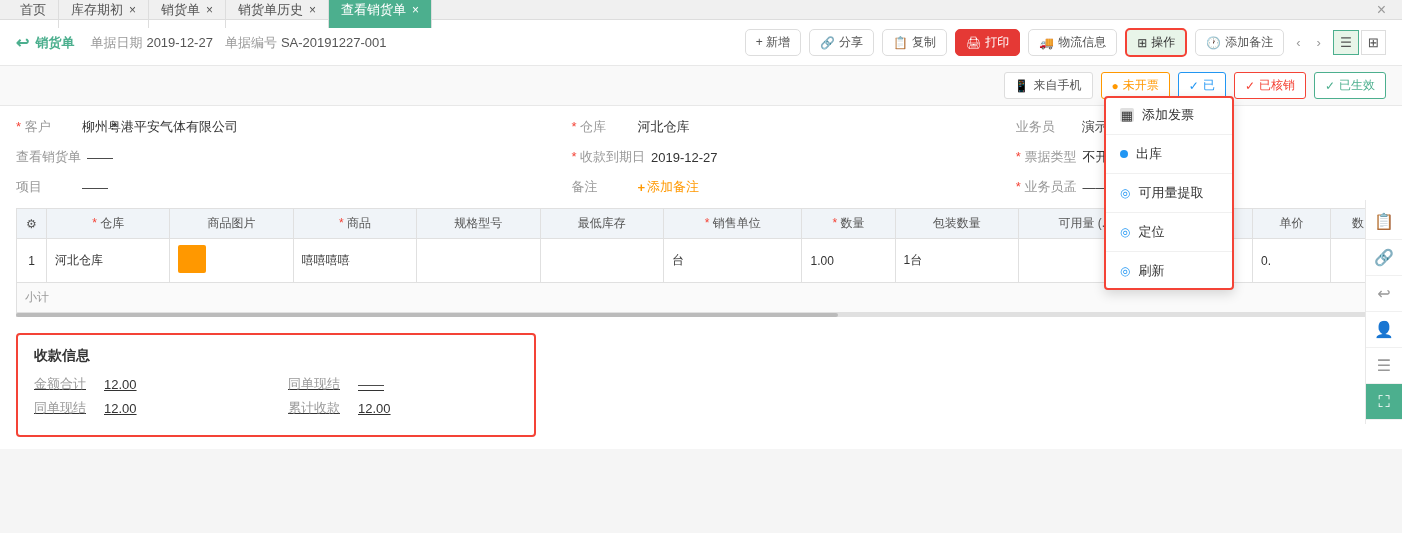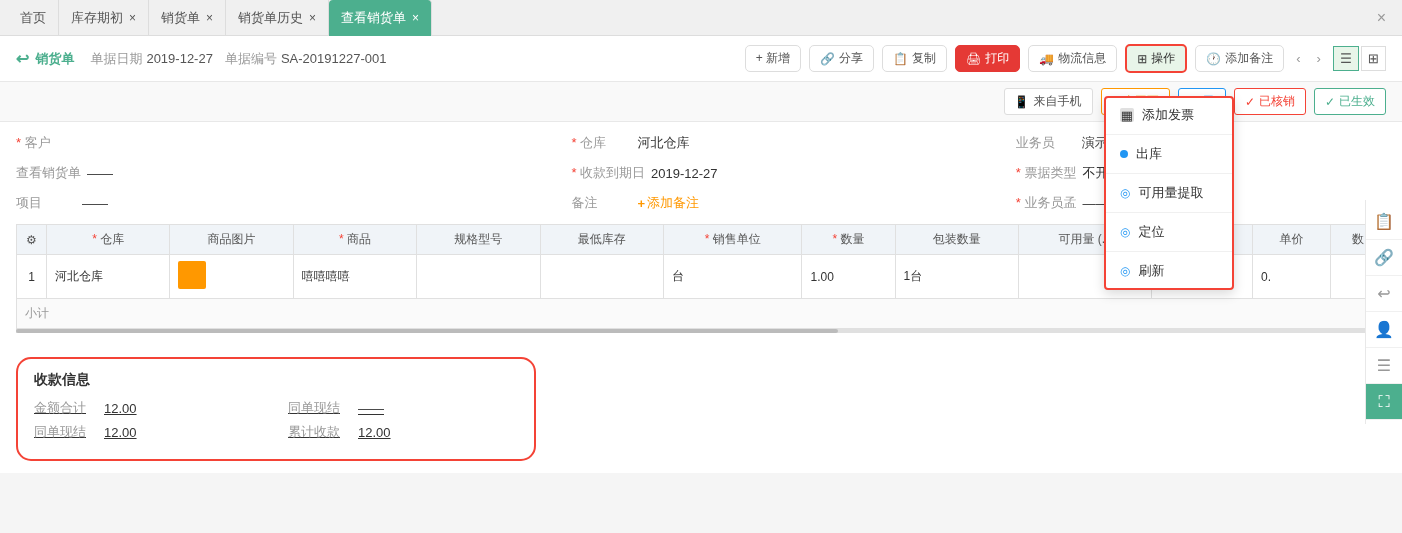--- a/index.html
+++ b/index.html
@@ -1,21 +1,21 @@
 <!DOCTYPE html>
 <html><head>
   <meta charset="utf-8">
   <style>
     * { box-sizing: border-box; margin: 0; padding: 0; }
     body { font-family: 'Microsoft YaHei', Arial, sans-serif; font-size: 13px; background: #f5f5f5; color: #333; }
 
     
     .tab-bar {
       display: flex; align-items: center; background: #f0f0f0; border-bottom: 1px solid #ddd;
-      height: 36px; padding: 0 8px;
+      height: 20px; padding: 0 8px;
     }
     .tab {
       display: flex; align-items: center; padding: 0 12px; height: 36px; cursor: pointer;
       font-size: 13px; color: #555; border-right: 1px solid #ddd; white-space: nowrap;
     }
     .tab.active { background: #4caf8e; color: #fff; border-radius: 4px 4px 0 0; }
     .tab .close-btn { margin-left: 6px; font-size: 12px; cursor: pointer; color: inherit; }
     .tab-close-main { margin-left: auto; cursor: pointer; color: #999; font-size: 16px; padding: 0 8px; }
 
     
@@ -78,22 +78,22 @@
     }
     .data-table td {
       border: 1px solid #e0e0e0; padding: 6px 8px; font-size: 12px; color: #333;
     }
     .data-table .subtotal td { background: #fafafa; color: #999; }
     .col-settings { width: 30px; text-align: center; }
     .product-img { width: 28px; height: 28px; background: #ff9800; border-radius: 2px; display: inline-block; }
 
     
     .payment-box {
-      border: 2px solid #f44336; border-radius: 15px; padding: 12px 16px;
-      margin-top: 24px; display: inline-block; min-width: 520px; background: #fff;
+      border: 2px solid #f44336; border-radius: 4px; padding: 12px 16px;
+      margin-top: 16px; display: inline-block; min-width: 520px; background: #fff;
     }
     .payment-title { font-weight: bold; margin-bottom: 10px; font-size: 14px; }
     .payment-grid { display: grid; grid-template-columns: 1fr 1fr; gap: 6px 24px; }
     .payment-row { display: flex; align-items: center; gap: 0; text-decoration: underline; }
     .payment-label { color: #999; min-width: 70px; }
     .payment-value { color: #333; }
     .payment-value.red { color: #f44336; }
 
     
     .dropdown-overlay {
@@ -226,20 +226,21 @@
     <span>已生效</span>
   </button>
 </div>
 
 <div class="main-content">
 
   
   <div class="form-row">
     <div class="form-group" style="flex:1.5;">
       <span class="form-label required">客户</span>
+      <span class="form-value">柳州粤港平安气体有限公司</span>
     </div>
     <div class="form-group" style="flex:1.2;">
       <span class="form-label required">仓库</span>
       <span class="form-value">河北仓库</span>
     </div>
     <div class="form-group" style="flex:1;">
       <span class="form-label">业务员</span>
       <span class="form-value">演示账号</span>
     </div>
   </div>

